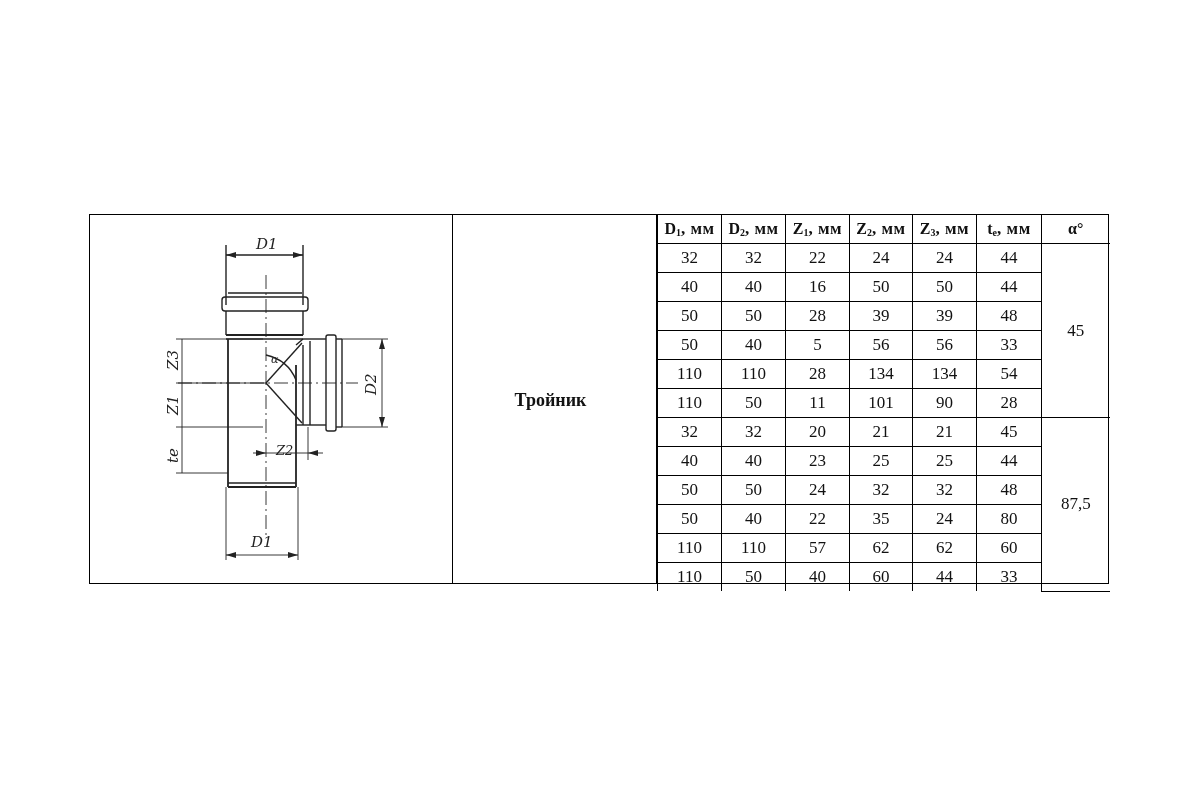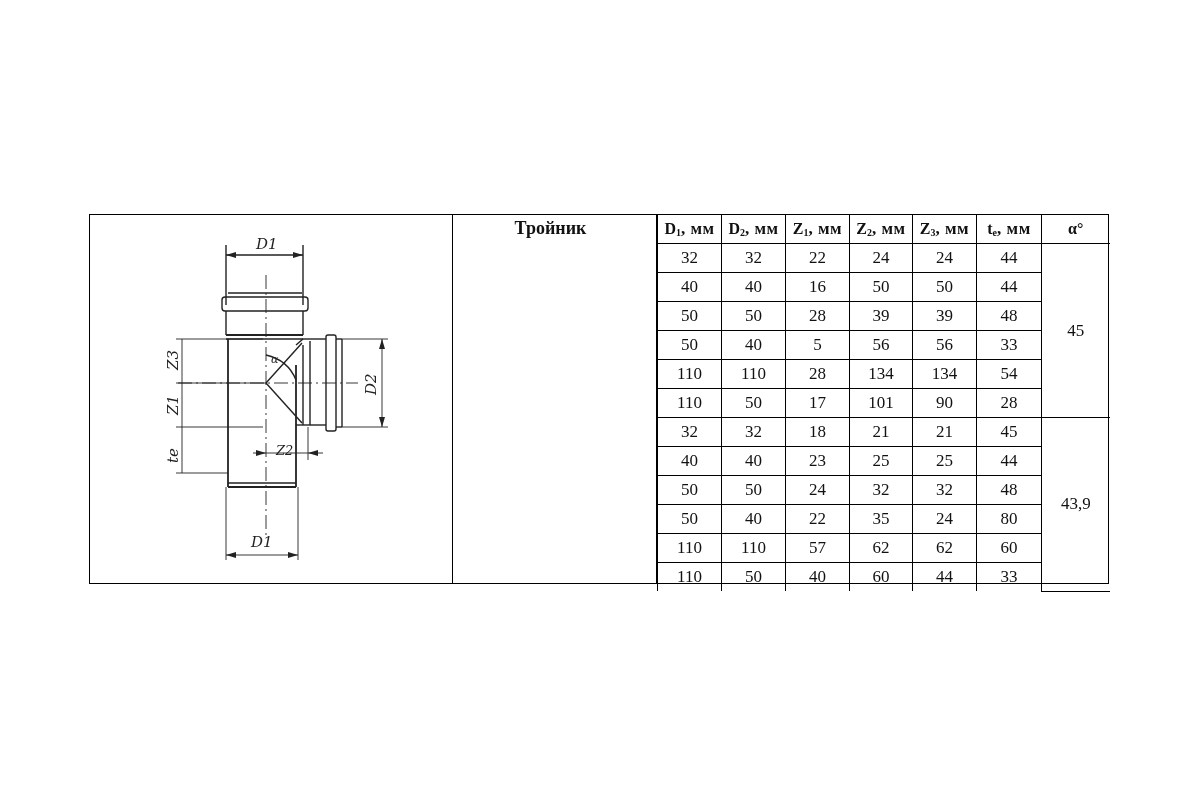--- a/index.html
+++ b/index.html
@@ -4,21 +4,21 @@
 <style>
   html, body { margin: 0; padding: 0; background: #ffffff; }
   body { width: 1200px; height: 800px; position: relative; overflow: hidden;
          font-family: "Liberation Serif", serif; color: #111; }
   .outer { position: absolute; left: 89px; top: 214px; width: 1020px; height: 370px;
            border: 1.5px solid #000; box-sizing: border-box; }
   .cell-img { position: absolute; left: 8px; top: 0; width: 355px; height: 100%;
               border-right: 1.5px solid #000; box-sizing: border-box; text-align: right; }
   .cell-name { position: absolute; left: 355px; top: 0; width: 212px; height: 100%;
                border-right: 1.5px solid #000; box-sizing: border-box;
-               display: flex; align-items: flex-start; justify-content: center;
+               display: flex; align-items: center; justify-content: center;
                font-weight: bold; font-size: 18px; }
   .cell-name span { margin-top: 3px; }
   table.spec { position: absolute; left: 567px; top: 0; border-collapse: collapse;
                width: 452px; height: 368px; table-layout: fixed; }
   table.spec td, table.spec th { border: 1px solid #000; text-align: center; padding: 0;
                font-size: 17px; font-weight: normal; }
   table.spec th { font-weight: bold; font-size: 16px; height: 28px; white-space: nowrap; }
   table.spec th .unit { font-size: 17px; letter-spacing: 0.5px; }
   table.spec th sub { font-size: 10px; vertical-align: baseline; position: relative; top: 2px; }
   table.spec tr:first-child th { border-top: none; }
@@ -171,33 +171,33 @@
           <td>110</td>
           <td>110</td>
           <td>28</td>
           <td>134</td>
           <td>134</td>
           <td>54</td>
         </tr>
         <tr>
           <td>110</td>
           <td>50</td>
-          <td>17</td>
+          <td>11</td>
           <td>101</td>
           <td>90</td>
           <td>28</td>
         </tr>
         <tr>
           <td>32</td>
           <td>32</td>
-          <td>18</td>
+          <td>20</td>
           <td>21</td>
           <td>21</td>
           <td>45</td>
-          <td rowspan="6">43,9</td>
+          <td rowspan="6">87,5</td>
         </tr>
         <tr>
           <td>40</td>
           <td>40</td>
           <td>23</td>
           <td>25</td>
           <td>25</td>
           <td>44</td>
         </tr>
         <tr>

